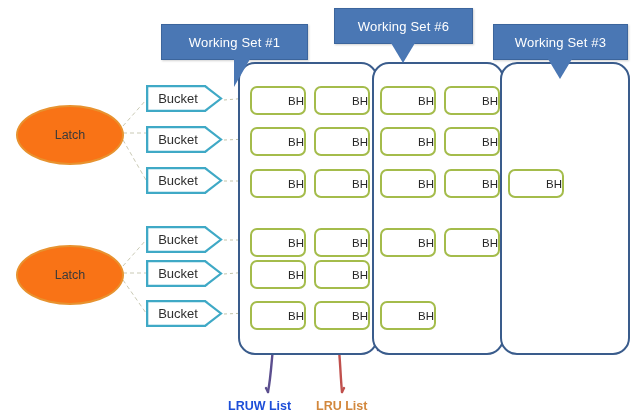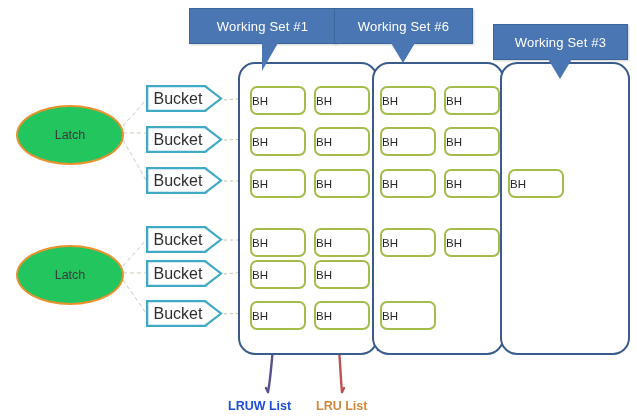--- a/index.html
+++ b/index.html
@@ -28,21 +28,21 @@
   .banner .tail{
     position:absolute;width:0;height:0;
   }
 
   
   .latch{
     position:absolute;
     width:104px;height:56px;
     border:2.4px solid #E8922F;
     border-radius:50%;
-    background:#22c55e;
+    background:#f97316;
     display:flex;align-items:center;justify-content:center;
     font-size:12.5px;color:#3A3A3A;
     z-index:4;
   }
 
   
   .bucket{
     position:absolute;
     width:76px;height:27px;
     z-index:4;
@@ -54,40 +54,40 @@
     border-right:none;
     box-sizing:border-box;
     clip-path:polygon(0 0,78% 0,100% 50%,78% 100%,0 100%);
     -webkit-clip-path:polygon(0 0,78% 0,100% 50%,78% 100%,0 100%);
   }
   .bucket svg{position:absolute;left:0;top:0;overflow:visible;}
   .bucket .lbl{
     position:absolute;inset:0;
     display:flex;align-items:center;justify-content:center;
     padding-right:12px;
-    font-size:16px;color:#2F2F2F;
+    font-size:13px;color:#2F2F2F;
   }
 
   
   .panel{
     position:absolute;
     border:2.3px solid #3A5C8C;
     border-radius:17px;
     background:#ffffff;
     z-index:1;
   }
 
   
   .bh{
     position:absolute;
     width:52px;height:25px;
     border:2.1px solid #A4BC4B;
     border-radius:7px;
     background:#ffffff;
-    display:flex;align-items:center;justify-content:flex-start;
+    display:flex;align-items:center;justify-content:flex-end;
     font-size:11.5px;color:#262626;
     z-index:3;
   }
 
   
   .legend{
     position:absolute;
     font-size:12.5px;
     font-weight:bold;
     z-index:5;
@@ -160,21 +160,21 @@
       <path d="M468,194 C462,212 436,226 412,240"></path>
       <path d="M402,286 C398,300 394,310 392,316"></path>
     </g>
 
     <g fill="none" stroke-linecap="round">
       <path d="M268,392 L266,388" stroke="#5B4E8E" stroke-width="2.4"></path>
       <path d="M342,392 L344,388" stroke="#C0504D" stroke-width="2.4"></path>
     </g>
   </svg>
 
-  <div class="banner" style="left:161px;top:8px;width:145px;margin-left:28px;">
+  <div class="banner" style="left:161px;top:24px;width:145px;">
     <span>Working Set #1</span>
     <span class="tail" style="left:72px;top:34px;border-left:16px solid #4A77B4;border-right:30px solid transparent;border-bottom:28px solid transparent;"></span>
   </div>
 
   <div class="banner" style="left:334px;top:8px;width:137px;">
     <span>Working Set #6</span>
     <span class="tail" style="left:56px;top:34px;border-left:12px solid transparent;border-right:12px solid transparent;border-top:20px solid #4A77B4;"></span>
   </div>
 
   <div class="banner" style="left:493px;top:24px;width:133px;">

